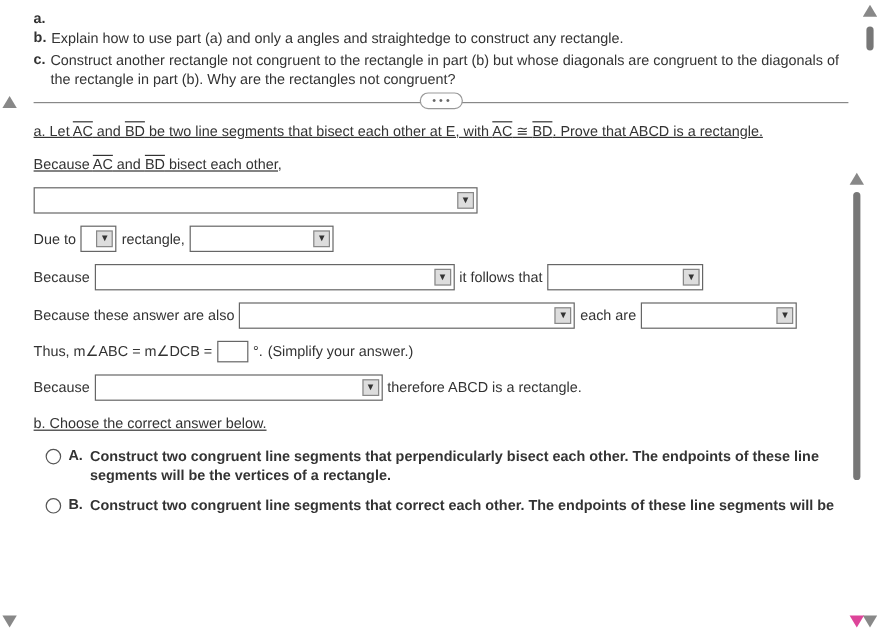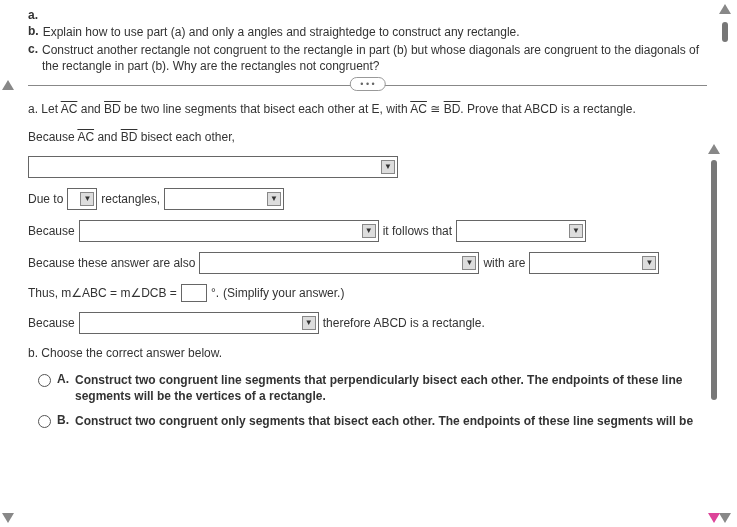--- a/index.html
+++ b/index.html
@@ -5,21 +5,21 @@
 * { box-sizing: border-box; margin: 0; padding: 0; }
 body { font-family: Arial, sans-serif; font-size: 12px; color: #333; background: #fff; width: 737px; height: 527px; position: relative; overflow: hidden; }
 .container { padding: 8px 30px 8px 28px; }
 .problem-list { margin-bottom: 6px; }
 .problem-item { margin-bottom: 2px; display: flex; }
 .problem-label { font-weight: bold; margin-right: 4px; flex-shrink: 0; }
 .problem-text { line-height: 1.35; }
 .divider-area { position: relative; margin: 10px 0 14px 0; }
 .divider-line { border-top: 1px solid #888; }
 .ellipsis-box { position: absolute; left: 50%; top: -8px; transform: translateX(-50%); background: #fff; border: 1px solid #999; border-radius: 10px; padding: 0 10px; font-size: 9px; color: #666; display: flex; align-items: center; height: 14px; }
-.section { margin-bottom: 10px; line-height: 1.5; }
+.section { margin-bottom: 10px; line-height: 1.5; text-decoration: underline; }
 .overline { text-decoration: overline; }
 .dropdown { display: inline-block; border: 1px solid #666; background: #fff; position: relative; vertical-align: middle; height: 22px; }
 .dropdown-arrow { position: absolute; right: 2px; top: 50%; transform: translateY(-50%); width: 14px; height: 14px; background: #ddd; border: 1px solid #888; display: flex; align-items: center; justify-content: center; font-size: 8px; color: #333; }
 .dropdown.w30 { width: 30px; }
 .dropdown.w120 { width: 120px; }
 .dropdown.w130 { width: 130px; }
 .dropdown.w280 { width: 280px; }
 .dropdown.w300 { width: 300px; }
 .dropdown.w370 { width: 370px; }
 .dropdown.w240 { width: 240px; }
@@ -78,21 +78,21 @@
     <span class="dropdown w370">
         <span class="dropdown-arrow">▼</span>
       </span>
   </div>
 
   <div class="row">
     <span>Due to</span>
     <span class="dropdown w30">
         <span class="dropdown-arrow">▼</span>
       </span>
-    <span>rectangles,</span>
+    <span>rectangle,</span>
     <span class="dropdown w120">
         <span class="dropdown-arrow">▼</span>
       </span>
   </div>
 
   <div class="row">
     <span>Because</span>
     <span class="dropdown w300">
         <span class="dropdown-arrow">▼</span>
       </span>
@@ -100,21 +100,21 @@
     <span class="dropdown w130">
         <span class="dropdown-arrow">▼</span>
       </span>
   </div>
 
   <div class="row">
     <span>Because these answer are also</span>
     <span class="dropdown w280">
         <span class="dropdown-arrow">▼</span>
       </span>
-    <span>with are</span>
+    <span>each are</span>
     <span class="dropdown w130">
         <span class="dropdown-arrow">▼</span>
       </span>
   </div>
 
   <div class="row">
     <span>Thus, m∠ABC = m∠DCB =</span>
     <span class="input-box"></span>
       <span>°.</span>
     <span>(Simplify your answer.)</span>
@@ -134,21 +134,21 @@
 
   <div class="answer-option">
     <span class="radio"></span>
     <span class="opt-label">A.</span>
     <span class="opt-text">Construct two congruent line segments that perpendicularly bisect each other. The endpoints of these line segments will be the vertices of a rectangle.</span>
   </div>
 
   <div class="answer-option">
     <span class="radio"></span>
     <span class="opt-label">B.</span>
-    <span class="opt-text">Construct two congruent only segments that bisect each other. The endpoints of these line segments will be</span>
+    <span class="opt-text">Construct two congruent line segments that correct each other. The endpoints of these line segments will be</span>
   </div>
 
 </div>
 
 <div class="scrollbar-right">
   <div class="scroll-arrow up"></div>
   <div class="scroll-thumb" style="height:20px; margin-top:8px;"></div>
   <div style="flex:1"></div>
   <div class="scroll-arrow down"></div>
 </div>

